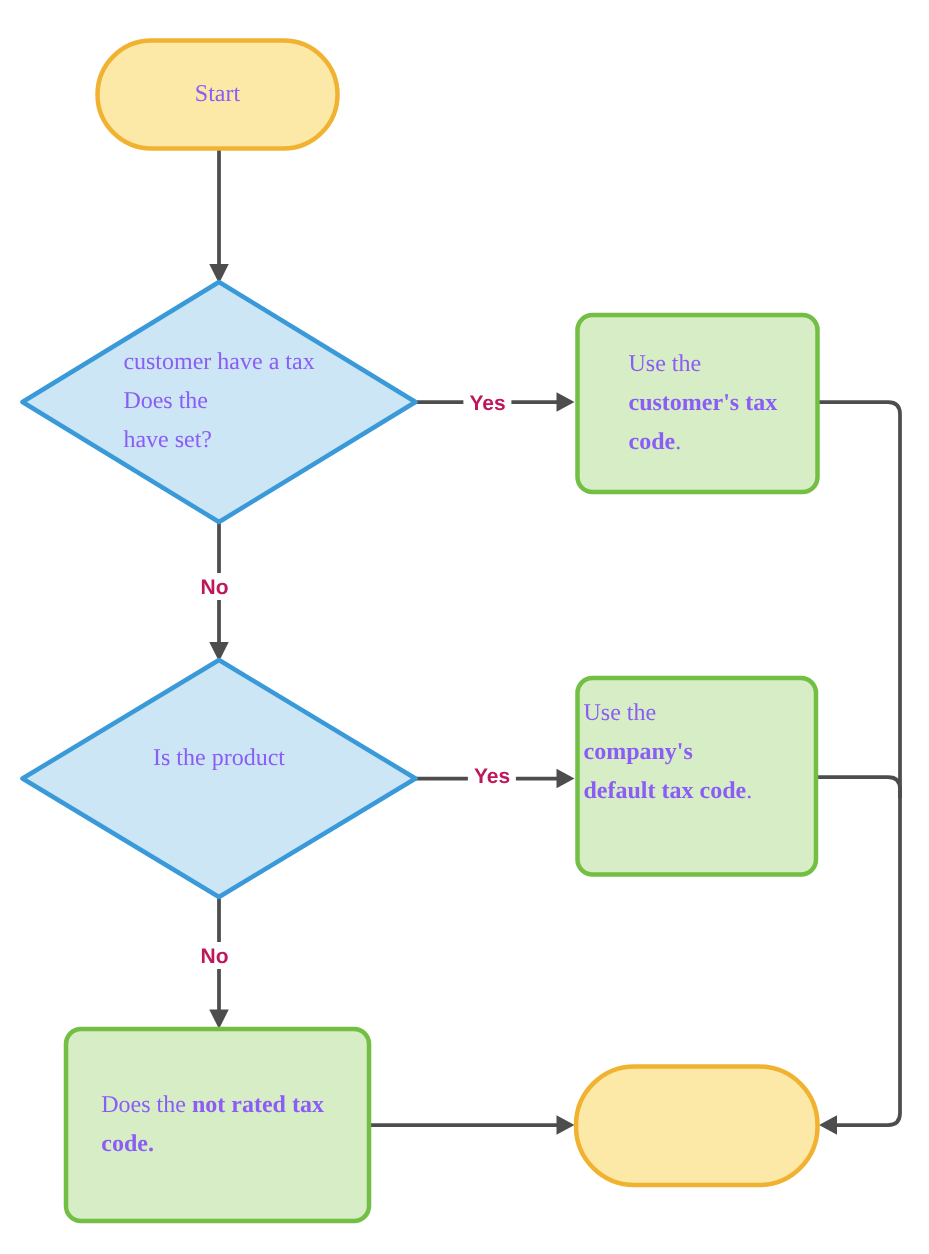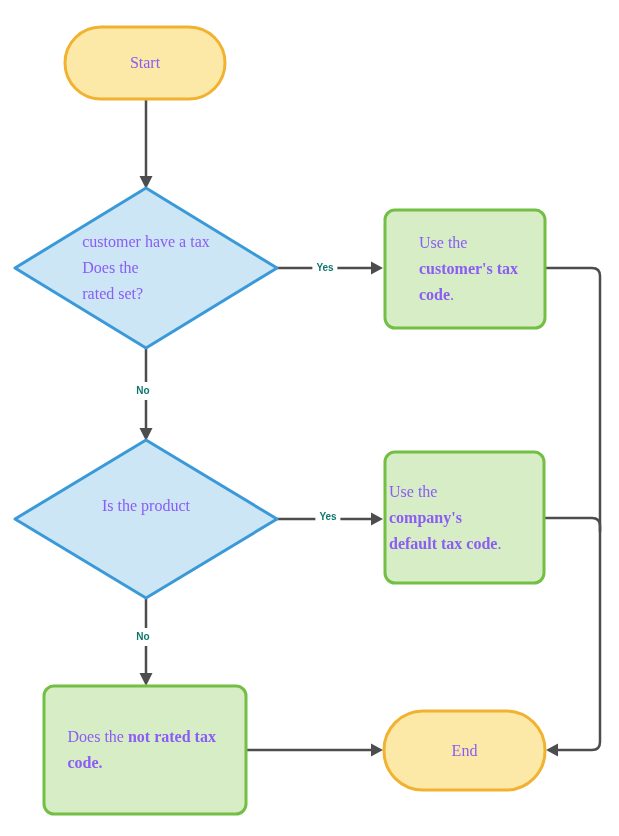--- a/index.html
+++ b/index.html
@@ -22,31 +22,31 @@
     font-size: 16px;
     line-height: 26px;
     font-family: Liberation Serif, serif;
   }
   .label .txt { display: block; }
   .lbl-start  { left: 65px;  top: 27px;  width: 160px; height: 72px; }
   .lbl-d1     { left: 36px;  top: 212px; width: 220px; height: 112px; }
   .lbl-box1   { left: 385px; top: 210px; width: 188px; height: 118px; }
   .lbl-box1 .txt { width: 120px; }
   .lbl-d2     { left: 36px;  top: 450px; width: 220px; height: 112px; }
-  .lbl-box2   { left: 385px; top: 452px; width: 128px; height: 131px; }
+  .lbl-box2   { left: 385px; top: 436px; width: 128px; height: 131px; }
   .lbl-box2 .txt { width: 120px; }
   .lbl-box3   { left: 44px;  top: 686px; width: 202px; height: 128px; }
   .lbl-box3 .txt { width: 155px; }
   .lbl-end    { left: 384px; top: 711px; width: 161px; height: 79px; }
   .edge-label {
     position: absolute;
     transform: translate(-50%, -50%);
     background: #ffffff;
-    color: #0f766e;
-    font-size: 10px;
+    color: #be185d;
+    font-size: 14px;
     font-weight: bold;
     padding: 0 4px;
     line-height: 18px;
     white-space: nowrap;
   }
   .el-yes1 { left: 325px; top: 268px; }
   .el-no1  { left: 143px; top: 391px; }
   .el-yes2 { left: 328px; top: 517px; }
   .el-no2  { left: 143px; top: 637px; }
   b { font-weight: bold; }
@@ -97,21 +97,21 @@
   </svg>
 
   <div class="label lbl-start">
     <span class="txt">Start</span>
   </div>
 
   <div class="label lbl-d1">
     <span class="txt">
       <span style="display:block">customer have a tax</span>
       <span style="display:block">Does the</span>
-      <span style="display:block">rated set?</span>
+      <span style="display:block">have set?</span>
     </span>
   </div>
 
   <div class="label lbl-box1">
     <span class="txt"><span>Use the </span><b>customer's tax code</b><span>.</span></span>
   </div>
 
   <div class="label lbl-d2">
     <span class="txt">
       <span style="display:block">Is the product</span>
@@ -119,22 +119,19 @@
   </div>
 
   <div class="label lbl-box2">
     <span class="txt"><span>Use the </span><b>company's default tax code</b><span>.</span></span>
   </div>
 
   <div class="label lbl-box3">
     <span class="txt"><span>Does the </span><b>not rated tax code.</b><span></span></span>
   </div>
 
-  <div class="label lbl-end">
-    <span class="txt">End</span>
-  </div>
 
   <span class="edge-label el-yes1">Yes</span>
   <span class="edge-label el-no1">No</span>
   <span class="edge-label el-yes2">Yes</span>
   <span class="edge-label el-no2">No</span>
 
 </div>
 
 </body></html>

